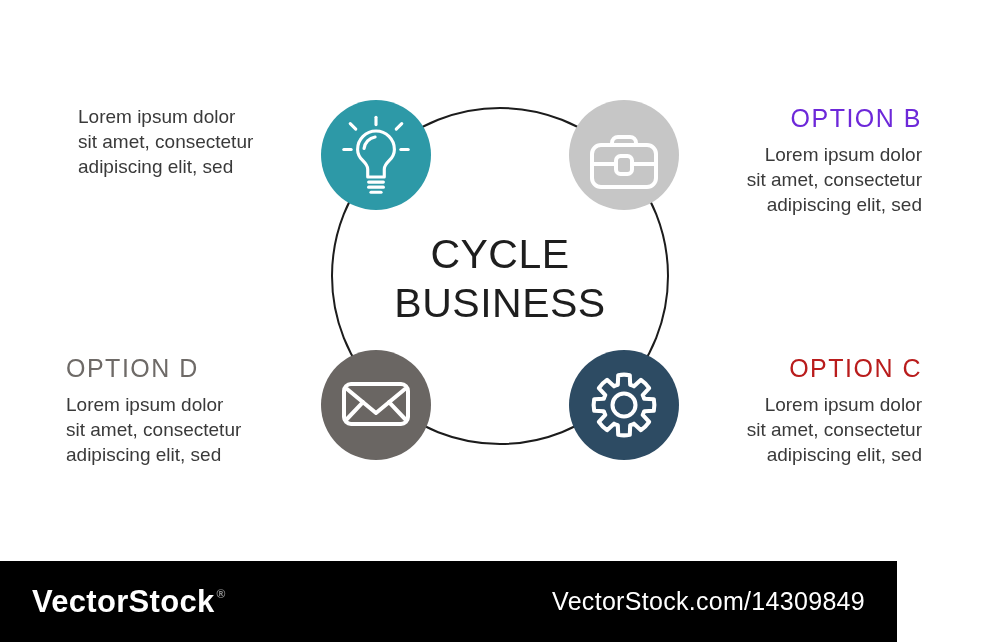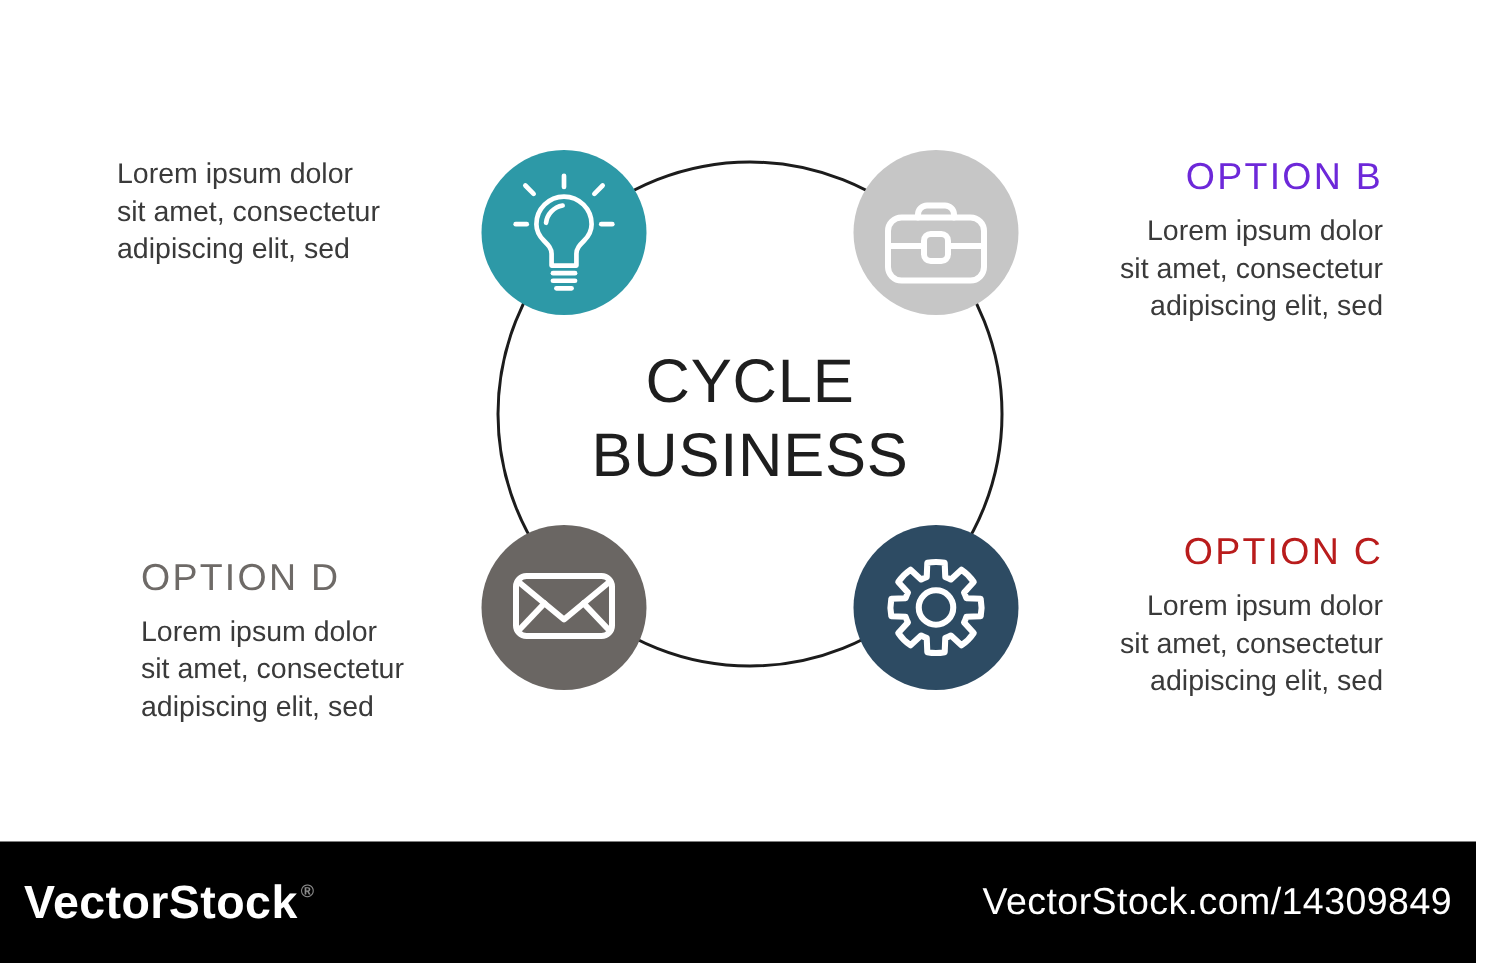--- a/index.html
+++ b/index.html
@@ -24,31 +24,31 @@
   .option .heading {
     font-size: 25px; letter-spacing: 1.5px; font-weight: 400;
     margin-bottom: 9px; white-space: nowrap;
   }
   .option .body-line {
     font-size: 19px; line-height: 25px; color: #3a3a3a; white-space: nowrap;
   }
   .option-a { left: 78px;  top: 104px; text-align: left; }
   .option-b { right: 78px; top: 104px; text-align: right; }
   .option-c { right: 78px; top: 354px; text-align: right; }
-  .option-d { left: 94px;  top: 354px; text-align: left; margin-top: 17px; }
+  .option-d { left: 66px;  top: 354px; text-align: left; }
   .option-a .heading { color: #2d99a7; }
   .option-b .heading { color: #6d28d9; }
   .option-c .heading { color: #b91c1c; }
   .option-d .heading { color: #6e6a67; }
 
   .footer-bar {
-    position: absolute; left: 0; top: 561px; width: 984px; height: 81px;
+    position: absolute; left: 0; top: 561px; width: 897px; height: 81px;
     background: #000000; color: #ffffff;
     display: flex; align-items: center; justify-content: space-between;
-    padding: 0 16px;
+    padding: 0 32px;
   }
   .footer-logo {
     font-size: 31px; font-weight: 600; letter-spacing: 0.3px;
     display: flex; align-items: flex-start;
   }
   .footer-logo .reg { font-size: 12px; opacity: 0.55; margin-left: 2px; margin-top: 3px; }
   .footer-url { font-size: 25px; font-weight: 400; letter-spacing: 0.3px; text-align: right; }
 </style>
 </head>
 <body>

